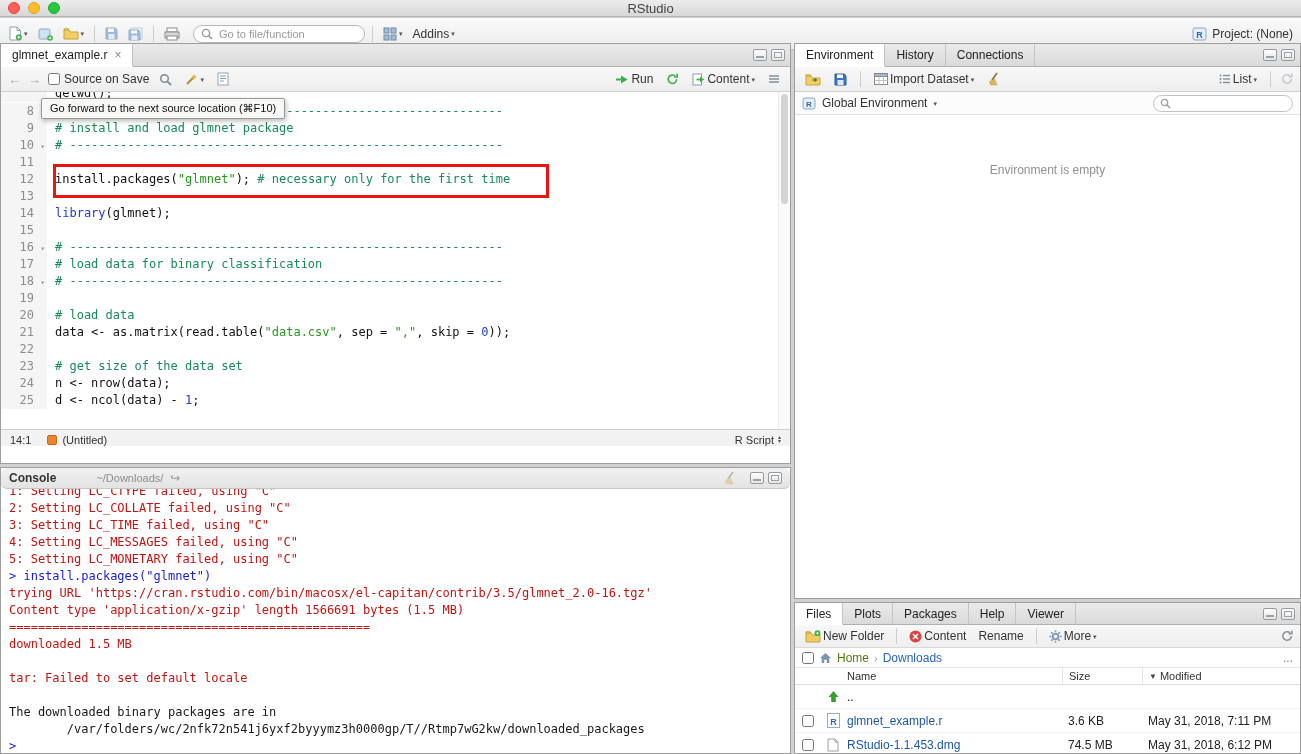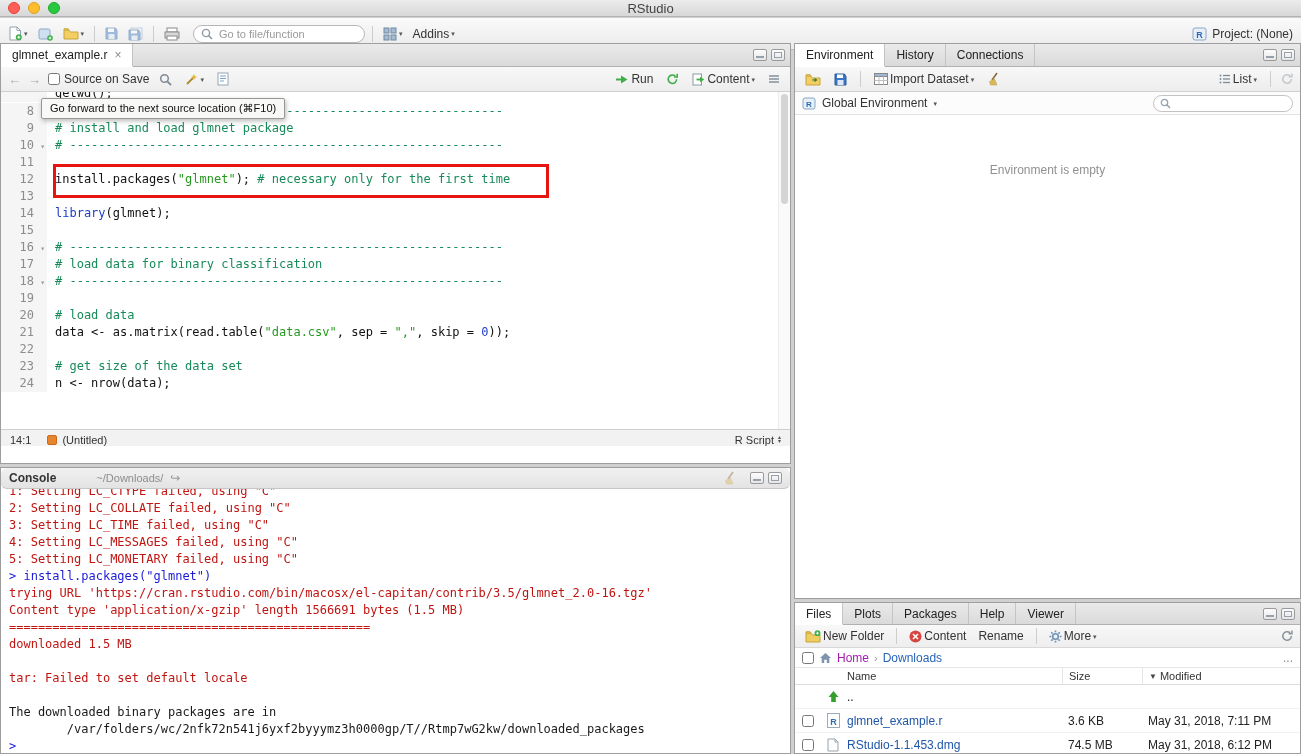--- a/index.html
+++ b/index.html
@@ -91,21 +91,21 @@
 .search-box{display:flex;align-items:center;gap:4px;width:140px;height:17px;border:1px solid #c2c2c2;border-radius:9px;background:#fff;padding:0 6px;}
 .search-box input{border:none;outline:none;width:100%;font-size:11px;background:transparent;font-family:"Liberation Sans",sans-serif;}
 .env-body{position:relative;height:482px;background:#fff;}
 .env-empty{position:absolute;top:48px;left:0;width:100%;text-align:center;color:#909090;font-size:12px;}
 
 
 #files-pane{left:794px;top:602px;width:507px;height:152px;}
 #files-pane .pane-tabbar{height:22px;}
 .files-toolbar{height:23px;display:flex;align-items:center;gap:6px;padding:0 7px;font-size:12px;color:#333;border-bottom:1px solid #d8d8d8;background:linear-gradient(#f8f8f8,#eeeeee);}
 .files-breadcrumb{height:20px;display:flex;align-items:center;gap:5px;padding:0 7px;font-size:12px;border-bottom:1px solid #e6e6e6;}
-.crumb{color:#a21caf;}
+.crumb{color:#4d7c0f;}
 .crumb.last{color:#2864b8;}
 .crumb-sep{color:#999;font-size:11px;}
 .crumb-overflow{margin-left:auto;color:#888;}
 .files-header{height:17px;display:flex;align-items:center;font-size:11px;color:#333;border-bottom:1px solid #dedede;}
 .col-check{width:26px;flex:none;display:flex;justify-content:center;align-items:center;}
 .col-icon{width:24px;flex:none;display:flex;justify-content:center;align-items:center;}
 .col-name{flex:1;padding-left:2px;overflow:hidden;white-space:nowrap;}
 .col-size{width:80px;flex:none;padding-left:6px;border-left:1px solid #e6e6e6;align-self:stretch;display:flex;align-items:center;}
 .col-mod{width:158px;flex:none;padding-left:6px;border-left:1px solid #e6e6e6;align-self:stretch;display:flex;align-items:center;gap:3px;}
 .sort-glyph{font-size:8px;color:#444;}
@@ -337,20 +337,21 @@
         <div class="code-line"><span class="gutter">15</span><span class="code"></span></div>
         <div class="code-line"><span class="gutter">16<span class="fold">▾</span></span><span class="code"><span class="tok-comment"># ------------------------------------------------------------</span></span></div>
         <div class="code-line"><span class="gutter">17</span><span class="code"><span class="tok-comment"># load data for binary classification</span></span></div>
         <div class="code-line"><span class="gutter">18<span class="fold">▾</span></span><span class="code"><span class="tok-comment"># ------------------------------------------------------------</span></span></div>
         <div class="code-line"><span class="gutter">19</span><span class="code"></span></div>
         <div class="code-line"><span class="gutter">20</span><span class="code"><span class="tok-comment"># load data</span></span></div>
         <div class="code-line"><span class="gutter">21</span><span class="code"><span class="tok-plain">data &lt;- as.matrix(read.table(</span><span class="tok-string">"data.csv"</span><span class="tok-plain">, sep = </span><span class="tok-string">","</span><span class="tok-plain">, skip = </span><span class="tok-number">0</span><span class="tok-plain">));</span></span></div>
         <div class="code-line"><span class="gutter">22</span><span class="code"></span></div>
         <div class="code-line"><span class="gutter">23</span><span class="code"><span class="tok-comment"># get size of the data set</span></span></div>
         <div class="code-line"><span class="gutter">24</span><span class="code"><span class="tok-plain">n &lt;- nrow(data);</span></span></div>
+        <div class="code-line"><span class="gutter">25</span><span class="code"><span class="tok-plain">d &lt;- ncol(data) - </span><span class="tok-number">1</span><span class="tok-plain">;</span></span></div>
       </div>
     <div class="v-scroll">
         <span class="v-thumb"></span>
       </div>
   </div>
   <div class="src-status">
     <span>14:1</span>
     <span class="doc-chip">
       <span class="doc-icon"></span>
       <span>(Untitled)</span>

